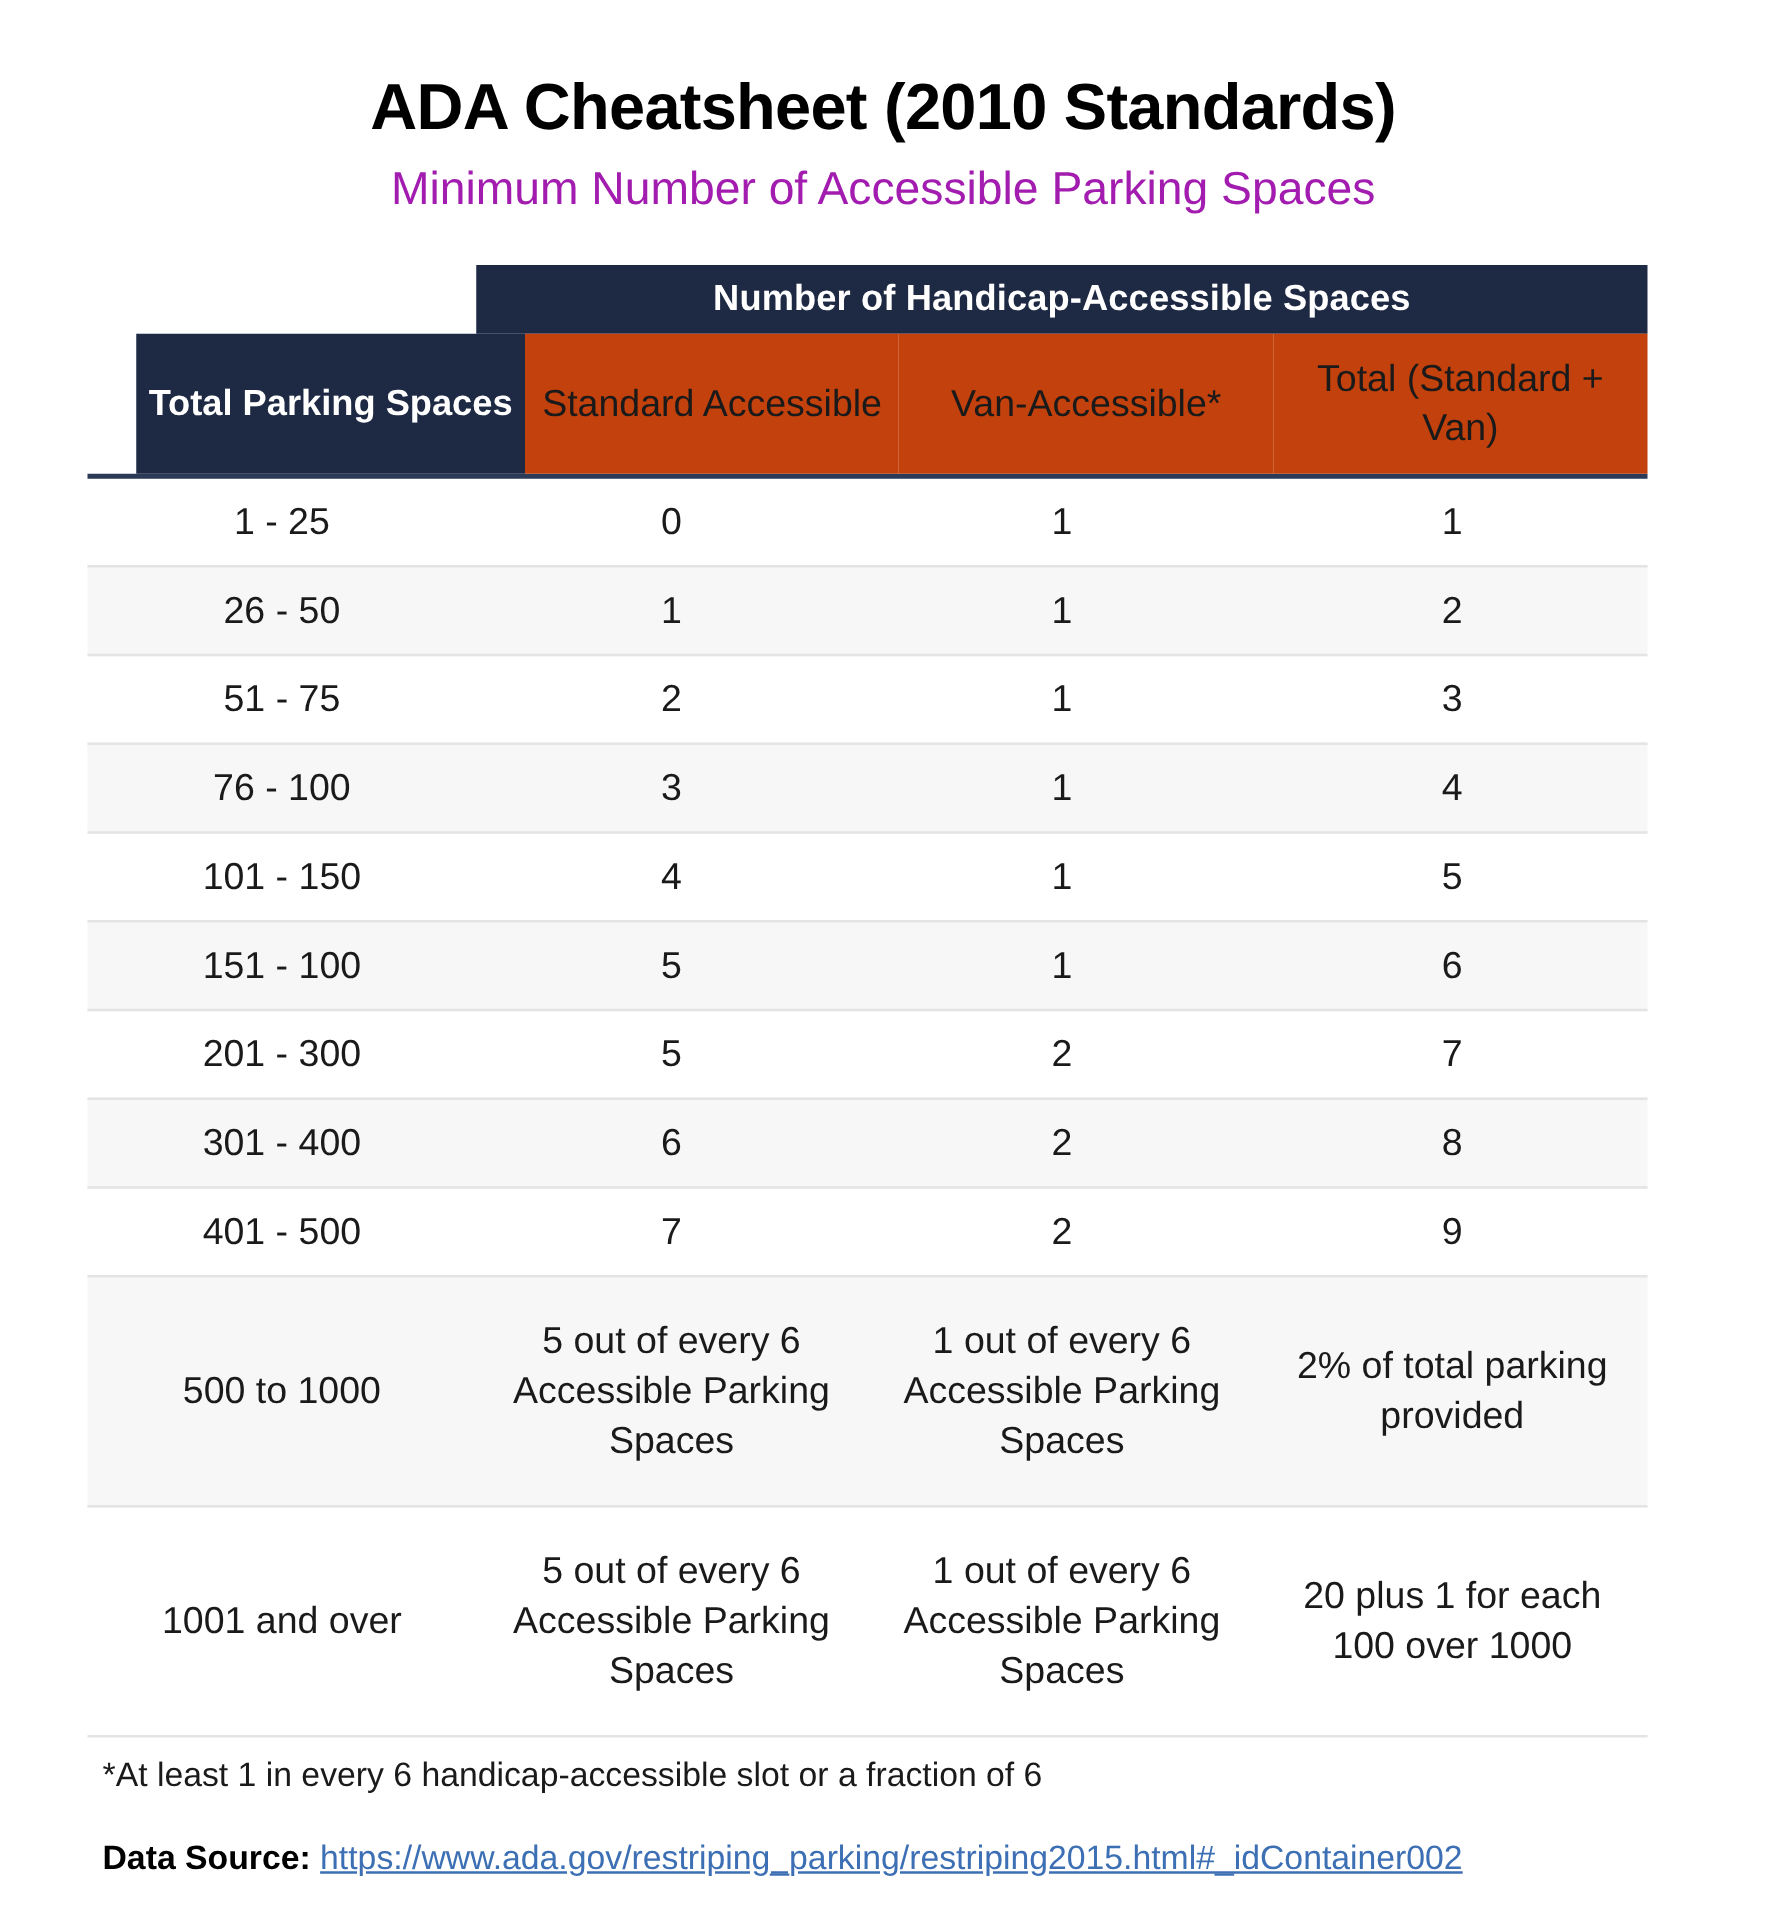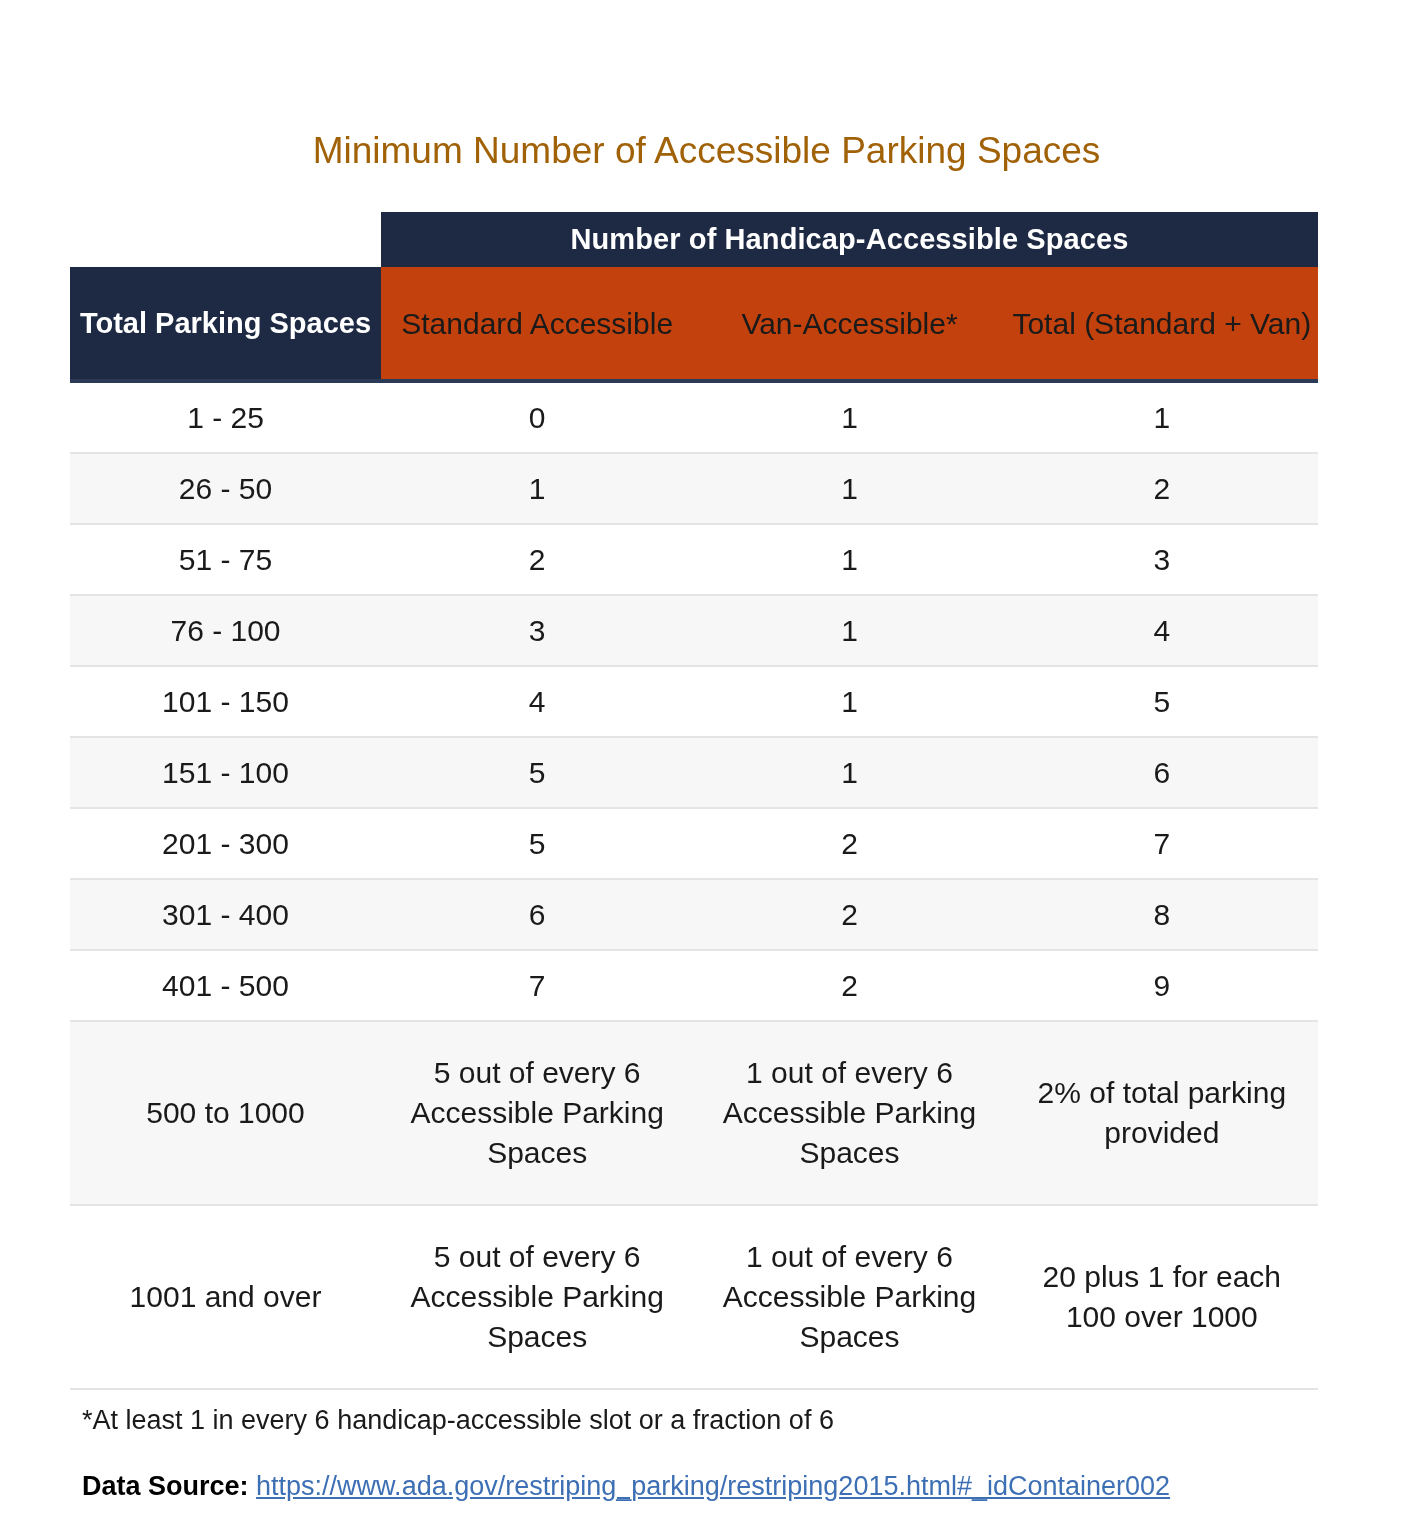--- a/index.html
+++ b/index.html
@@ -36,21 +36,21 @@
     line-height: 1.1;
   }
   .subtitle {
     position: absolute;
     left: 0;
     top: 130px;
     width: 1413px;
     text-align: center;
     font-size: 37px;
     font-weight: normal;
-    color: #a16207;
+    color: #a21caf;
     line-height: 1.15;
   }
 
   
   .table-wrap {
     position: absolute;
     left: 70px;
     top: 212px;
     width: 1248px;
   }
@@ -93,20 +93,21 @@
     color: #ffffff;
     font-size: 29px;
     font-weight: bold;
     display: flex;
     align-items: center;
     justify-content: center;
     text-align: center;
     line-height: 1.25;
     padding: 0 6px;
     box-sizing: border-box;
+    margin-left: 39px;
   }
   .sub-head-cell {
     flex: 1 1 0;
     background: #c2410c;
     color: #1a1a1a;
     font-size: 30px;
     font-weight: normal;
     display: flex;
     align-items: center;
     justify-content: center;
@@ -176,20 +177,21 @@
   .src-link {
     color: #3d6fb4;
     text-decoration: underline;
   }
 </style>
 </head>
 <body>
 
 <div class="page">
 
+  <div class="title">ADA Cheatsheet (2010 Standards)</div>
   <div class="subtitle">Minimum Number of Accessible Parking Spaces</div>
 
   <div class="table-wrap">
 
     <div class="span-head-row">
       <div class="span-head-blank"></div>
       <div class="span-head-cell">Number of Handicap-Accessible Spaces</div>
     </div>
 
     <div class="sub-head-row">

